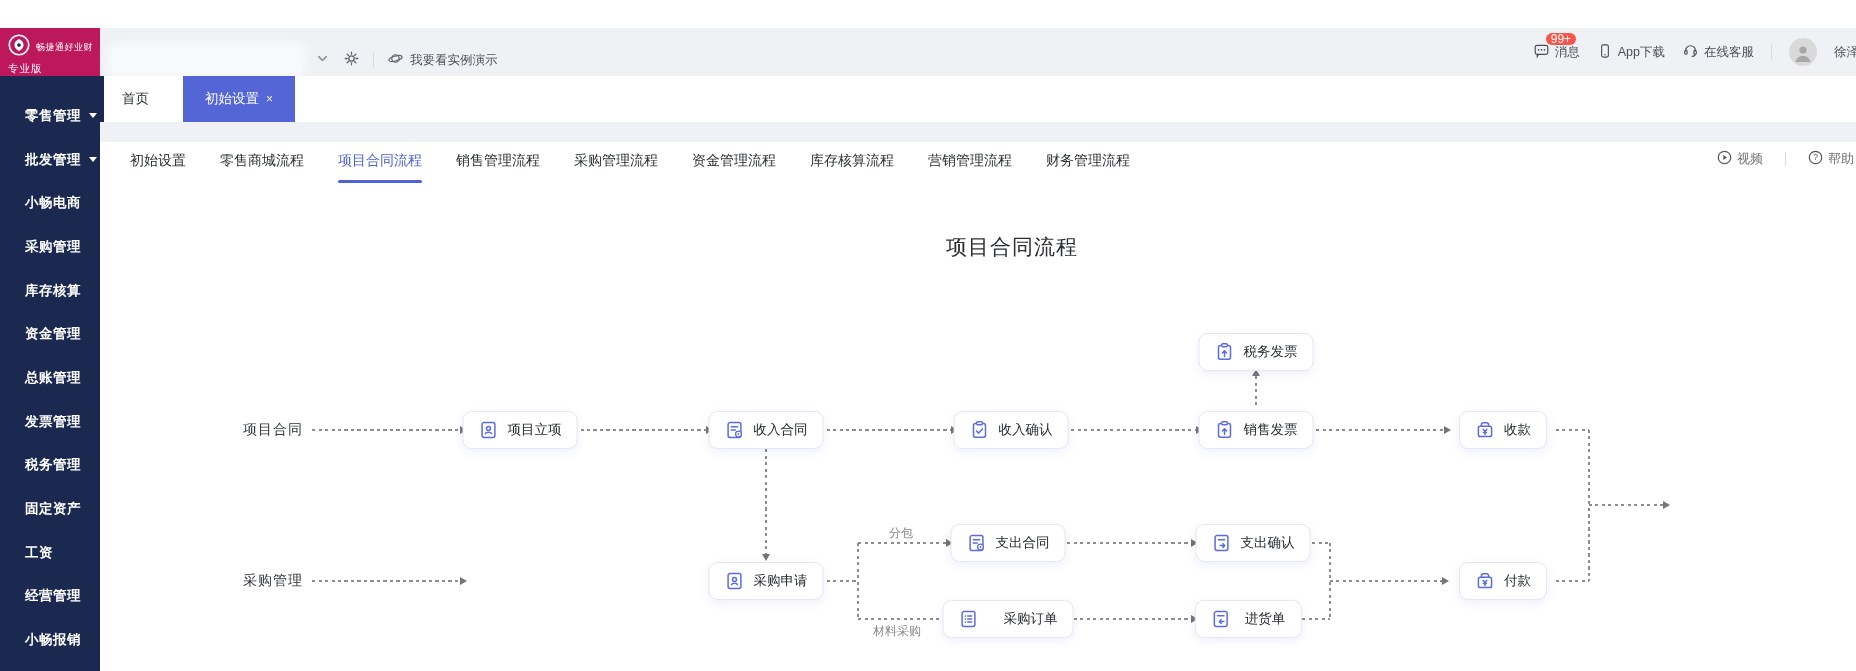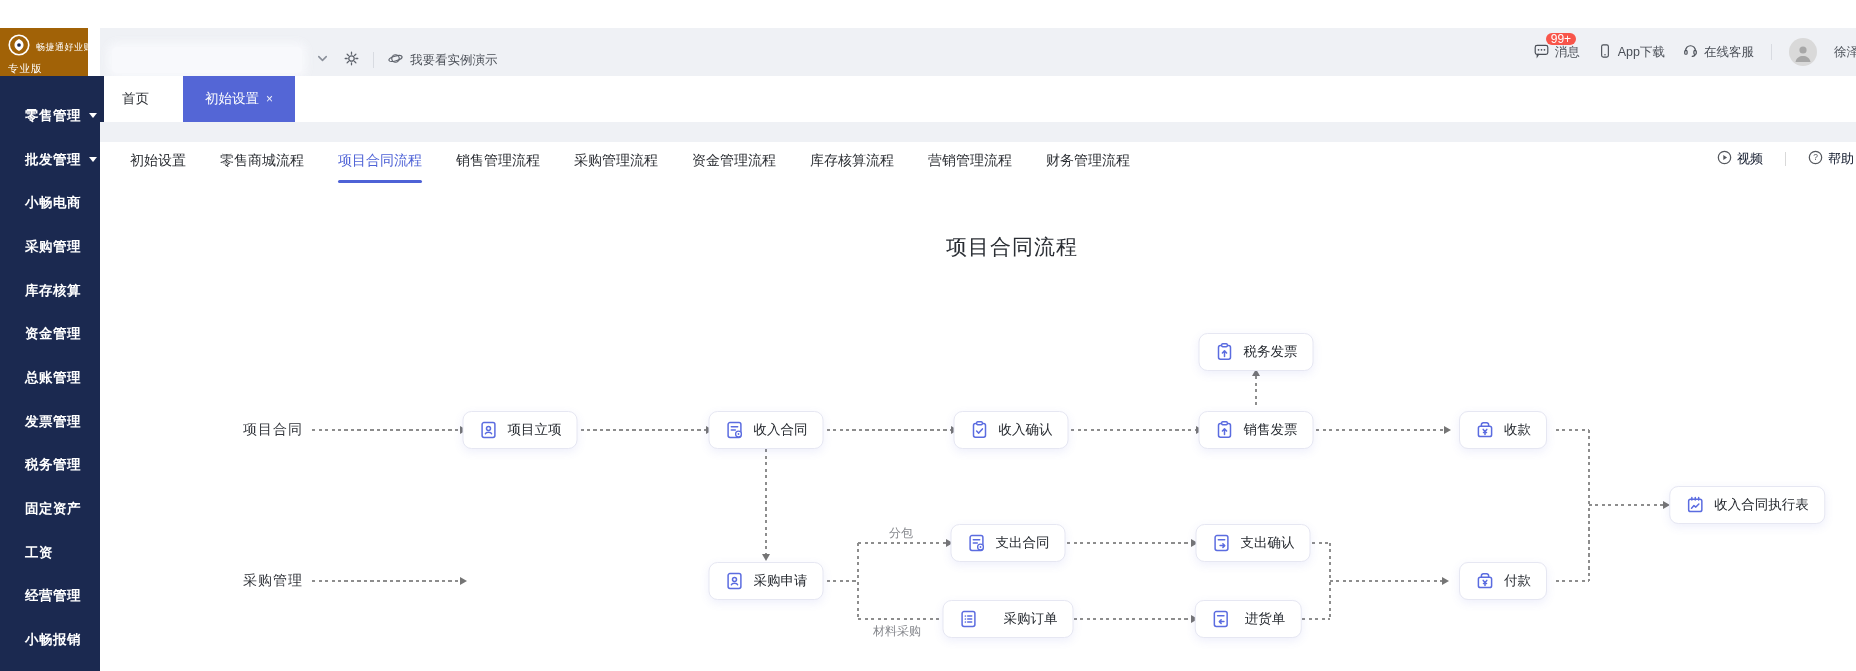--- a/index.html
+++ b/index.html
@@ -2,21 +2,21 @@
 <html><head>
 <meta charset="utf-8">
 <style>
   html,body{margin:0;padding:0;background:#fff;}
   body{font-family:"Liberation Sans","DejaVu Sans",sans-serif;}
   #app{position:relative;width:1856px;height:671px;overflow:hidden;background:#fff;}
 
   
   .top-sliver{position:absolute;left:0;top:0;width:100%;height:28px;background:#ffffff;}
   .header-bar{position:absolute;left:100px;right:0;top:28px;height:48px;background:#eff1f5;}
-  .logo-block{position:absolute;left:0;top:28px;width:88px;height:48px;background:#a16207;color:#fff;}
+  .logo-block{position:absolute;left:0;top:28px;width:100px;height:48px;background:#be185d;color:#fff;}
   .logo-row{display:flex;align-items:center;gap:4px;padding:4px 0 0 6px;}
   .brand1{font-size:9px;white-space:nowrap;letter-spacing:.5px;}
   .brand2{font-size:10.5px;padding:0 0 0 8px;letter-spacing:1px;}
   .header-left{position:absolute;left:112px;top:28px;height:64px;display:flex;align-items:center;gap:13px;color:#4a4f57;font-size:12.5px;}
   .redacted{width:190px;height:26px;border-radius:5px;background:#f8f9fc;box-shadow:0 0 9px 5px rgba(248,249,252,.95);}
   .underline{position:absolute;left:0;top:39px;width:252px;border-bottom:1px solid #e1e4ea;}
   .hdr-div{width:1px;height:16px;background:#d8dbe1;}
   .demo{display:flex;align-items:center;gap:6px;cursor:pointer;}
   .header-right{position:absolute;right:0;top:28px;height:48px;display:flex;align-items:center;gap:17px;color:#4a4f57;font-size:12.5px;}
   .hr-item{display:flex;align-items:center;gap:5px;position:relative;cursor:pointer;}
@@ -37,21 +37,21 @@
   .side-item{height:43.7px;display:flex;align-items:center;gap:6px;padding-left:25px;color:#ffffff;font-size:13.5px;font-weight:bold;letter-spacing:.5px;cursor:pointer;white-space:nowrap;}
   .caret{width:0;height:0;border-left:4.5px solid transparent;border-right:4.5px solid transparent;border-top:5px solid #ffffff;margin-left:2px;}
 
   
   .gray-gap{position:absolute;left:100px;right:0;top:122px;height:20px;background:#eff1f5;}
   .card{position:absolute;left:100px;right:0;top:142px;bottom:0;background:#ffffff;}
   .ctab-strip{position:absolute;left:130px;top:152px;display:flex;gap:34px;font-size:14px;color:#2b2e33;}
   .ctab{cursor:pointer;padding-bottom:13px;position:relative;white-space:nowrap;}
   .ctab.active{color:#4e62d6;}
   .ctab.active::after{content:"";position:absolute;left:0;right:0;bottom:0;height:3px;background:#4e62d6;border-radius:2px;}
-  .card-tools{position:absolute;right:2px;top:150px;display:flex;align-items:center;gap:22px;font-size:13px;color:#0f172a;}
+  .card-tools{position:absolute;right:2px;top:150px;display:flex;align-items:center;gap:22px;font-size:13px;color:#737373;}
   .tool{display:flex;align-items:center;gap:5px;cursor:pointer;}
   .tool-div{width:1px;height:14px;background:#d9d9d9;}
   .fc-title{position:absolute;left:1012px;top:233px;transform:translateX(-50%);font-size:21px;color:#2a2e34;font-weight:500;letter-spacing:1px;}
 
   
   .flow-layer{position:absolute;inset:0;pointer-events:none;}
   .flow-node{position:absolute;transform:translate(-50%,-50%);display:flex;align-items:center;gap:9px;background:#fff;border:1px solid #e6e7f2;border-radius:9px;padding:8px 15px;font-size:13.5px;color:#262a30;box-shadow:0 3px 10px rgba(84,98,214,.10);pointer-events:auto;cursor:pointer;white-space:nowrap;}
   .flow-node .nicon{display:flex;width:20px;height:20px;}
   .row-label{position:absolute;transform:translateY(-50%);font-size:14px;color:#32353b;font-weight:500;letter-spacing:1px;}
   .branch-label{position:absolute;transform:translate(-50%,-50%);font-size:12px;color:#85878c;}
@@ -342,30 +342,20 @@
       <div class="flow-node" style="left: 1256px; top: 352px;">
         <span class="nicon">
           <svg viewBox="0 0 20 20" width="20" height="20">
             <rect x="4" y="3.6" width="12" height="13.6" rx="1.9" fill="none" stroke="#5b6ce0" stroke-width="1.5" stroke-linecap="round" stroke-linejoin="round"></rect>
             <rect x="7.2" y="1.7" width="5.6" height="3" rx="1" fill="#fff" stroke="#5b6ce0" stroke-width="1.4"></rect>
             <path d="M10 14.4V8.9M7.9 11l2.1-2.1 2.1 2.1" fill="none" stroke="#5b6ce0" stroke-width="1.5" stroke-linecap="round" stroke-linejoin="round"></path>
           </svg>
         </span>
         <span>税务发票</span>
       </div>
-      <div class="flow-node" style="left: 1747px; top: 505px;">
-        <span class="nicon">
-          <svg viewBox="0 0 20 20" width="20" height="20">
-            <rect x="3.4" y="4.2" width="13.2" height="12.4" rx="1.9" fill="none" stroke="#5b6ce0" stroke-width="1.5" stroke-linecap="round" stroke-linejoin="round"></rect>
-            <path d="M6.6 2.4v2.6M10 2.4v2.6M13.4 2.4v2.6" fill="none" stroke="#5b6ce0" stroke-width="1.5" stroke-linecap="round" stroke-linejoin="round"></path>
-            <path d="M6.3 13.2l2.4-2.6 1.9 1.5 3-3.1" fill="none" stroke="#5b6ce0" stroke-width="1.5" stroke-linecap="round" stroke-linejoin="round"></path>
-          </svg>
-        </span>
-        <span>收入合同执行表</span>
-      </div>
       <div class="flow-node" style="left: 766px; top: 581px;">
         <span class="nicon">
           <svg viewBox="0 0 20 20" width="20" height="20">
             <rect x="3.6" y="2.6" width="12.8" height="14.8" rx="1.9" fill="none" stroke="#5b6ce0" stroke-width="1.5" stroke-linecap="round" stroke-linejoin="round"></rect>
             <circle cx="10" cy="8.4" r="2" fill="none" stroke="#5b6ce0" stroke-width="1.5" stroke-linecap="round" stroke-linejoin="round"></circle>
             <path d="M6.9 13.8c.7-2.1 5.5-2.1 6.2 0" fill="none" stroke="#5b6ce0" stroke-width="1.5" stroke-linecap="round" stroke-linejoin="round"></path>
           </svg>
         </span>
         <span>采购申请</span>
       </div>

